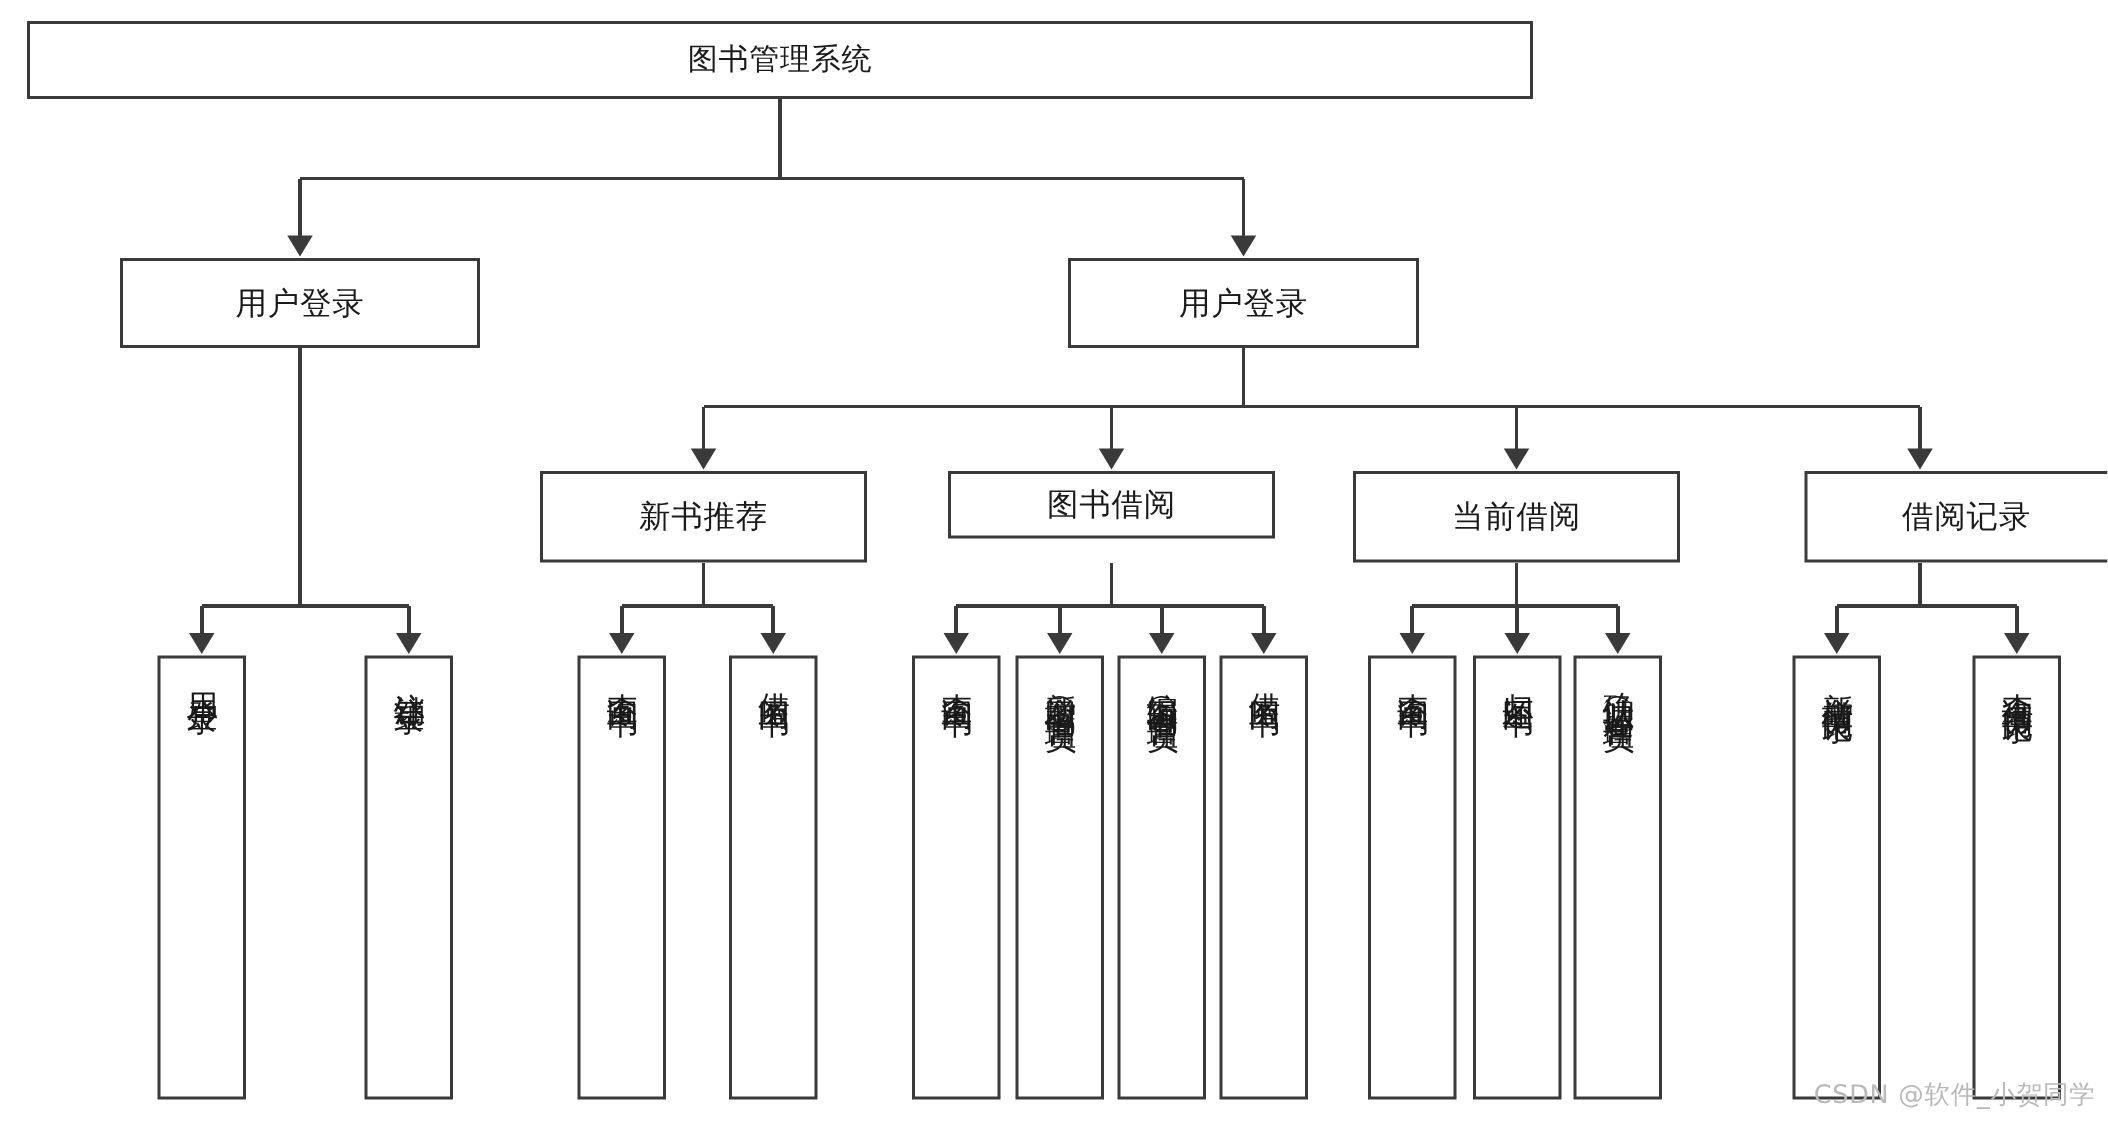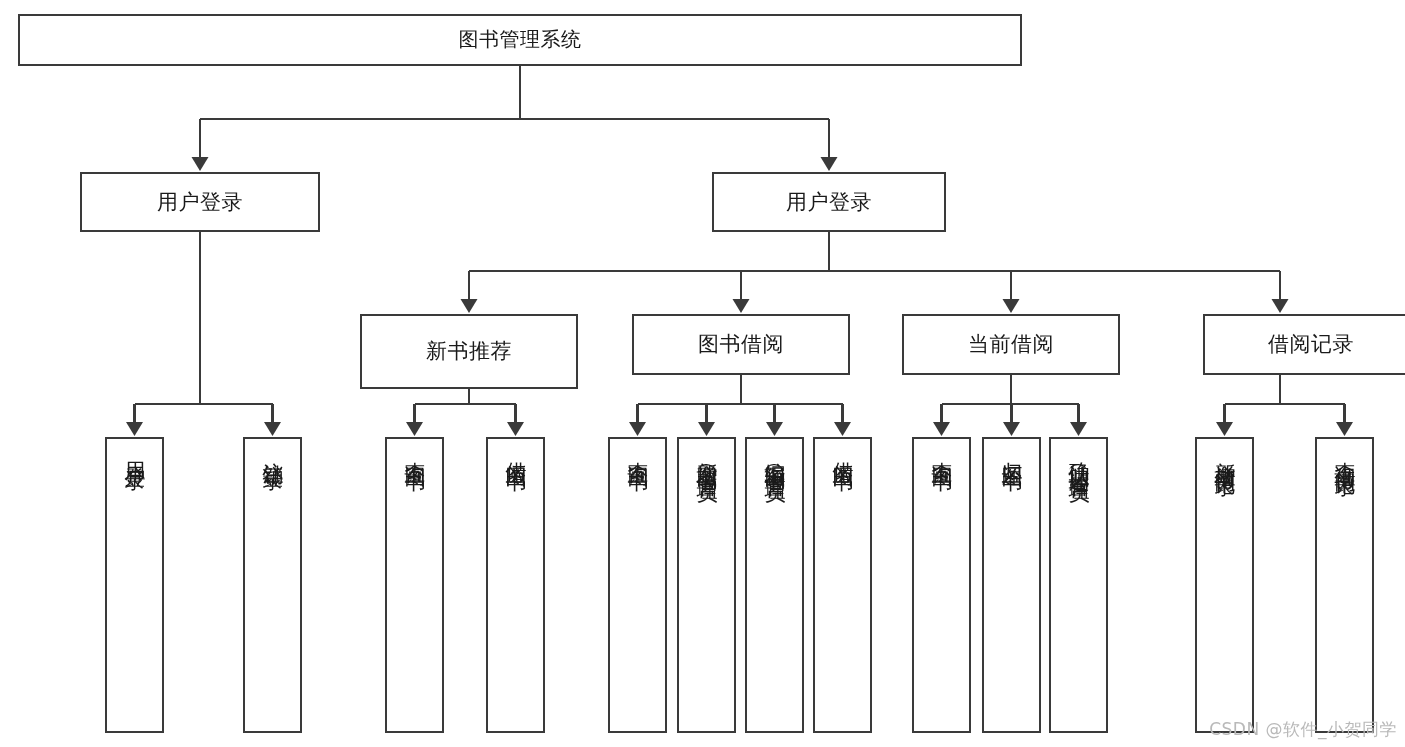--- a/index.html
+++ b/index.html
@@ -140,25 +140,25 @@
   </div>
 
   <div class="node horiz" style="left: 80px; top: 172px; width: 240px; height: 60px;">
     <span class="node-label">用户登录</span>
   </div>
 
   <div class="node horiz" style="left: 712px; top: 172px; width: 234px; height: 60px;">
     <span class="node-label">用户登录</span>
   </div>
 
-  <div class="node horiz" style="left: 360px; top: 314px; width: 218px; height: 75px;">
+  <div class="node horiz" style="left: 360px; top: 314px; width: 218px; height: 61px;">
     <span class="node-label">新书推荐</span>
   </div>
 
-  <div class="node horiz" style="left: 632px; top: 314px; width: 218px; height: 61px;">
+  <div class="node horiz" style="left: 632px; top: 314px; width: 218px; height: 45px;">
     <span class="node-label">图书借阅</span>
   </div>
 
   <div class="node horiz" style="left: 902px; top: 314px; width: 218px; height: 61px;">
     <span class="node-label">当前借阅</span>
   </div>
 
   <div class="node horiz" style="left: 1203px; top: 314px; width: 216px; height: 61px;">
     <span class="node-label">借阅记录</span>
   </div>

